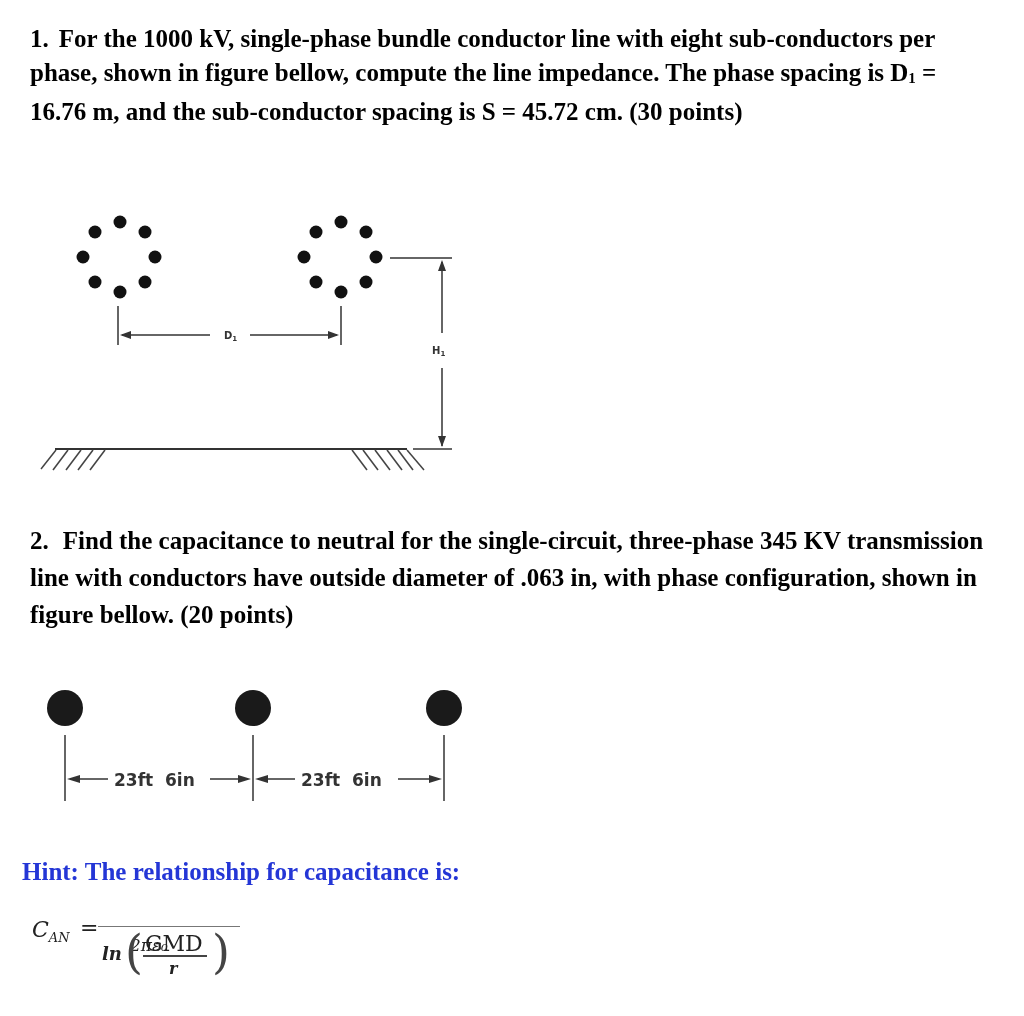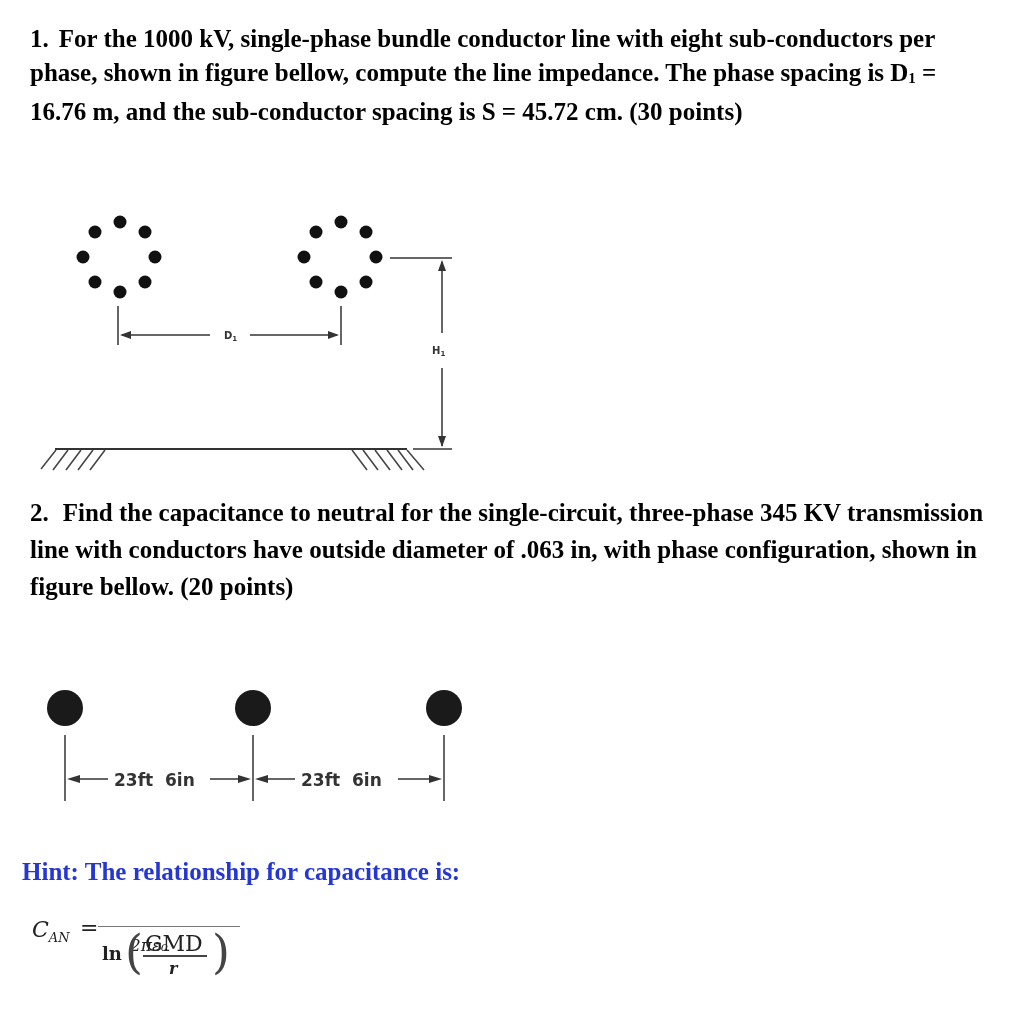--- a/index.html
+++ b/index.html
@@ -1,34 +1,34 @@
 <!DOCTYPE html>
 <html><head>
   <meta charset="utf-8">
   <style>
     html, body { margin: 0; padding: 0; background: #ffffff; }
     body { width: 1024px; height: 1016px; position: relative; overflow: hidden;
            font-family: "Liberation Serif", "DejaVu Serif", serif; color: #000; }
     .q { position: absolute; left: 22px; font-weight: bold; font-size: 25px; margin: 8px; }
     .q1 { top: 14px; width: 965px; line-height: 34px; }
-    .q2 { top: 486px; width: 975px; line-height: 37px; font-family: Liberation Serif, serif; }
+    .q2 { top: 514px; width: 975px; line-height: 37px; font-family: Liberation Serif, serif; }
     .q2 .num { margin-right: 14px; }
     .q1 .num { margin-right: 10px; }
     sub.s { font-size: 15px; vertical-align: -2px; }
     svg { position: absolute; left: 0; }
     .hint { position: absolute; left: 22px; top: 858px; font-size: 25px; font-weight: bold;
             color: #2436d6; margin: 0; }
     .formula { position: absolute; left: 30px; top: 895px; width: 200px; height: 100px;
                font-family: "DejaVu Serif", "Liberation Serif", serif; color: #222; }
     .formula .lhs { position: absolute; left: 2px; top: 22px; font-style: italic; font-size: 22px; }
     .formula .lhs sub { font-size: 13px; font-style: italic; }
     .formula .eq { position: absolute; left: 50px; top: 20px; font-size: 22px; }
     .formula .num { position: absolute; left: 100px; top: 0px; font-size: 17px; font-style: italic; margin-top: 40px; }
     .formula .bar { position: absolute; left: 68px; top: 31px; width: 142px; height: 1px; background: #777; }
-    .formula .ln { position: absolute; left: 72px; top: 48px; font-size: 18px; font-weight: bold; }
+    .formula .ln { position: absolute; left: 72px; top: 48px; font-size: 18px; font-style: italic; font-weight: bold; }
     .formula .paren { position: absolute; top: 30px; font-size: 46px; font-weight: 200; color: #444; }
     .formula .pl { left: 95px; }
     .formula .pr { left: 182px; }
     .formula .gmd { position: absolute; left: 115px; top: 36px; font-size: 22px; }
     .formula .gbar { position: absolute; left: 113px; top: 60px; width: 64px; height: 2px; background: #444; }
     .formula .r { position: absolute; left: 139px; top: 64px; font-size: 16px; font-style: italic; font-weight: bold; }
     .dimtext { font-family: "DejaVu Sans", "Liberation Sans", sans-serif; font-weight: bold; }
   </style>
 </head>
 <body>

